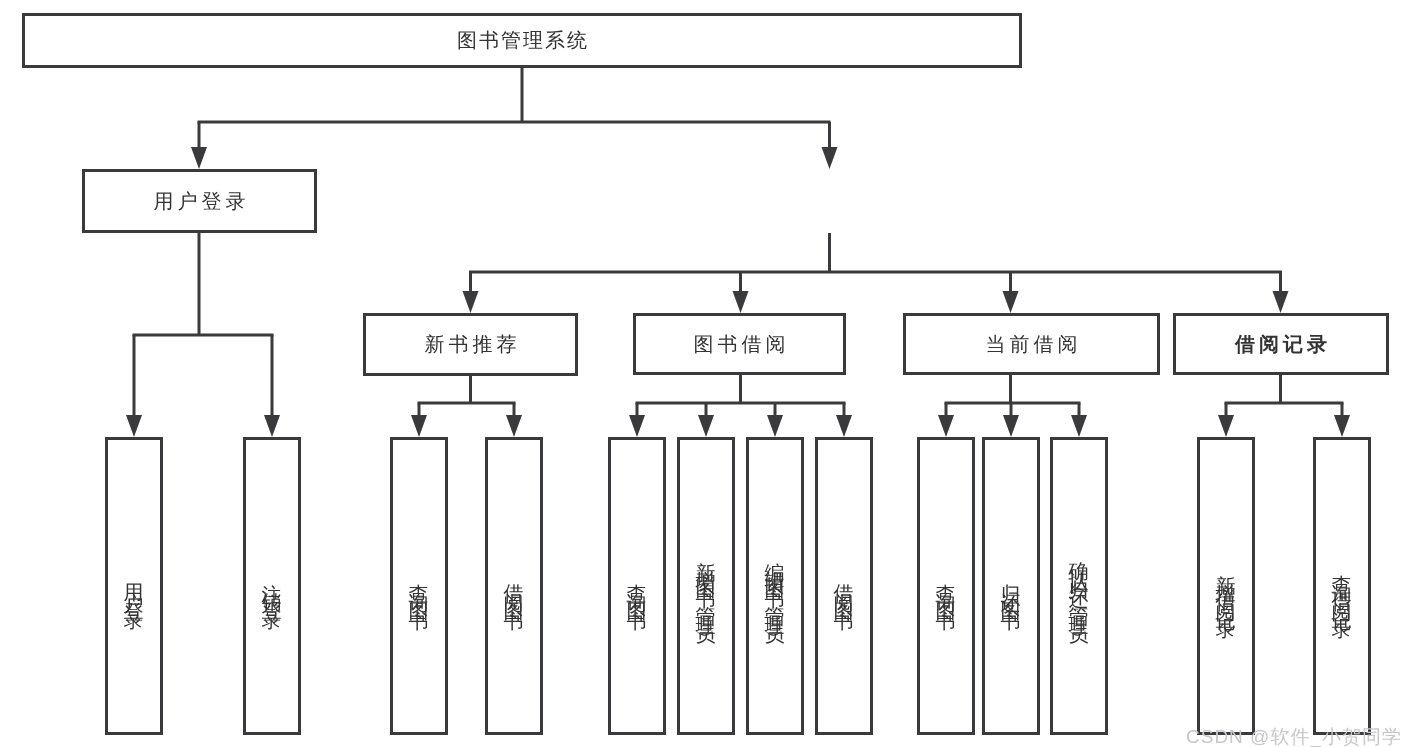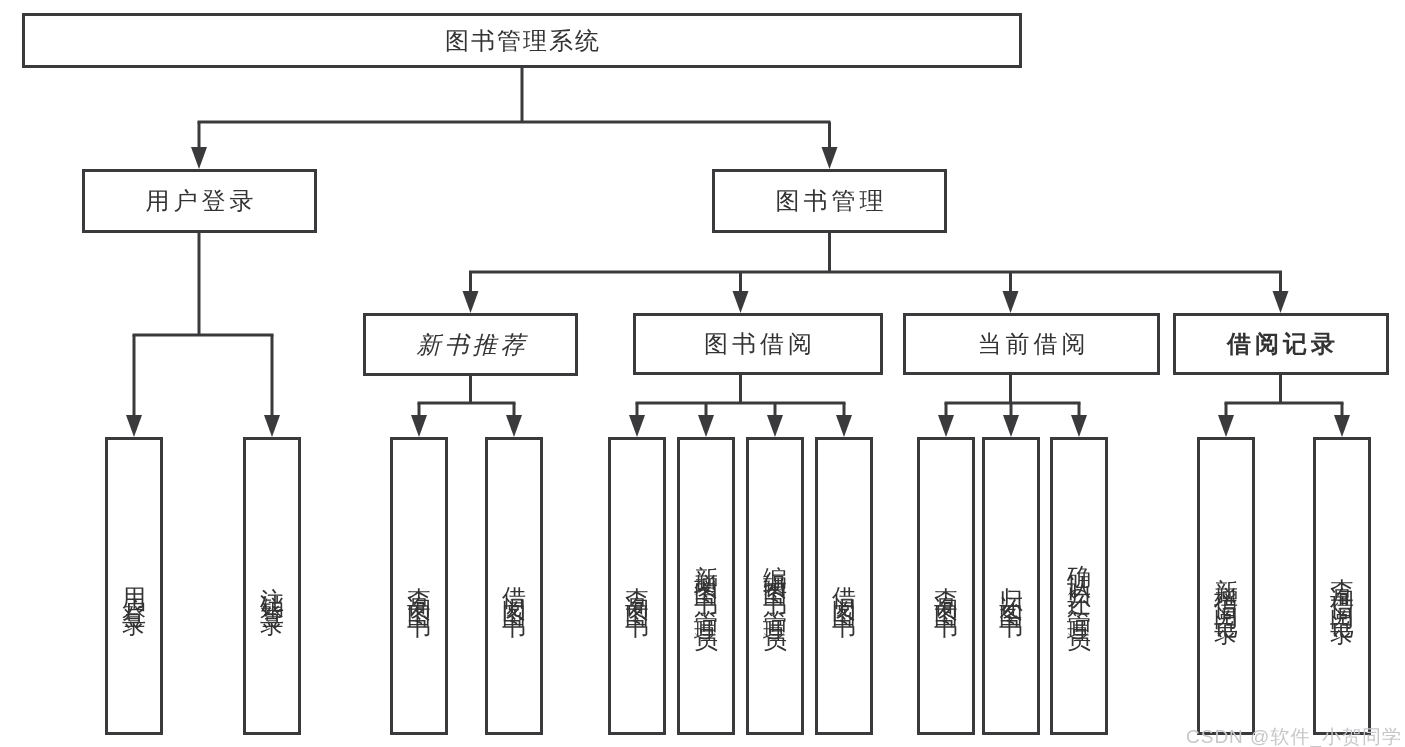--- a/index.html
+++ b/index.html
@@ -31,21 +31,21 @@
   .node {
     position: absolute;
     box-sizing: border-box;
     border: 3px solid var(--line);
     background: var(--box_fill);
     color: var(--text);
     display: flex;
     align-items: center;
     justify-content: center;
     z-index: 2;
-    font-size: 24px;
+    font-size: 20px;
   }
   .h-node {
     letter-spacing: 4px;
     text-indent: 4px;
     white-space: nowrap;
   }
   .root-node {
     letter-spacing: 2px;
     text-indent: 2px;
   }
@@ -137,24 +137,23 @@
       <polygon points="1003,415 1019,415 1011,437"></polygon>
       <polygon points="1071,415 1087,415 1079,437"></polygon>
       <polygon points="1218,415 1234,415 1226,437"></polygon>
       <polygon points="1334,415 1350,415 1342,437"></polygon>
     </g>
   </svg>
 
   <div class="node root-node" style="left:22px; top:13px; width:1000px; height:55px;">图书管理系统</div>
 
   <div class="node h-node" style="left:82px; top:169px; width:235px; height:64px;">用户登录</div>
-  <div class="node h-node" style="left:712px; top:169px; width:235px; height:64px;">图书管理</div>
-
-  <div class="node h-node" style="left:363px; top:313px; width:215px; height:63px;font-style:italic;">新书推荐</div>
-  <div class="node h-node" style="left:633px; top:313px; width:250px; height:62px;">图书借阅</div>
+
+  <div class="node h-node" style="left:363px; top:313px; width:215px; height:63px;">新书推荐</div>
+  <div class="node h-node" style="left:633px; top:313px; width:213px; height:62px;">图书借阅</div>
   <div class="node h-node" style="left:903px; top:313px; width:257px; height:62px;">当前借阅</div>
   <div class="node h-node" style="left:1173px; top:313px; width:216px; height:62px;font-weight:bold;">借阅记录</div>
 
   <div class="node leaf" style="left:105px; top:437px; width:58px; height:298px;">
     <span class="v-text">用户登录</span>
   </div>
   <div class="node leaf" style="left:243px; top:437px; width:58px; height:298px;">
     <span class="v-text">注销登录</span>
   </div>
 

